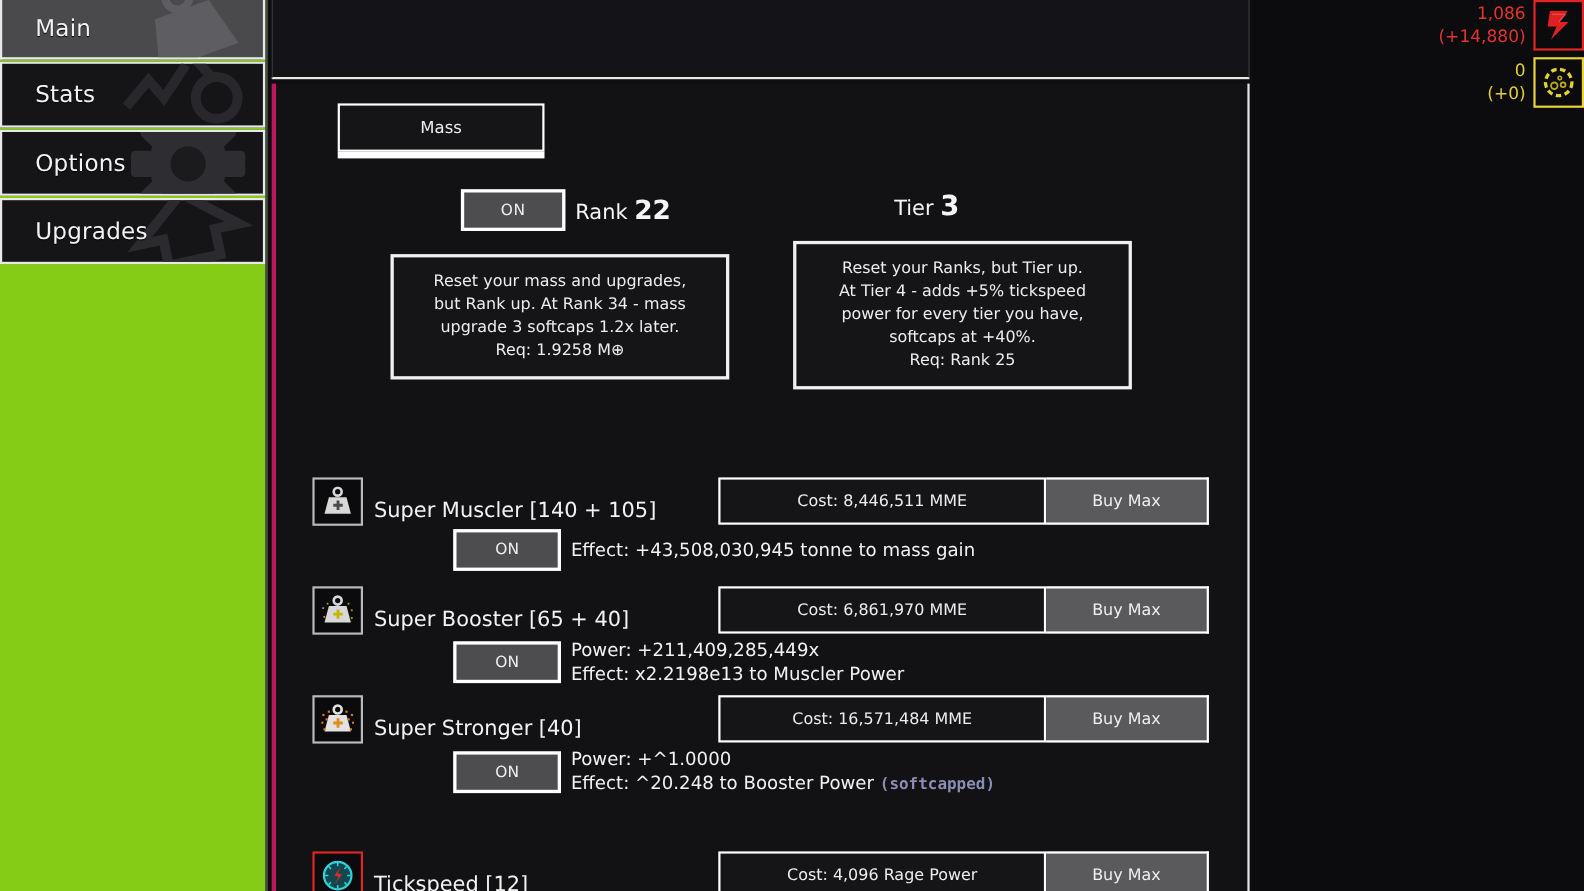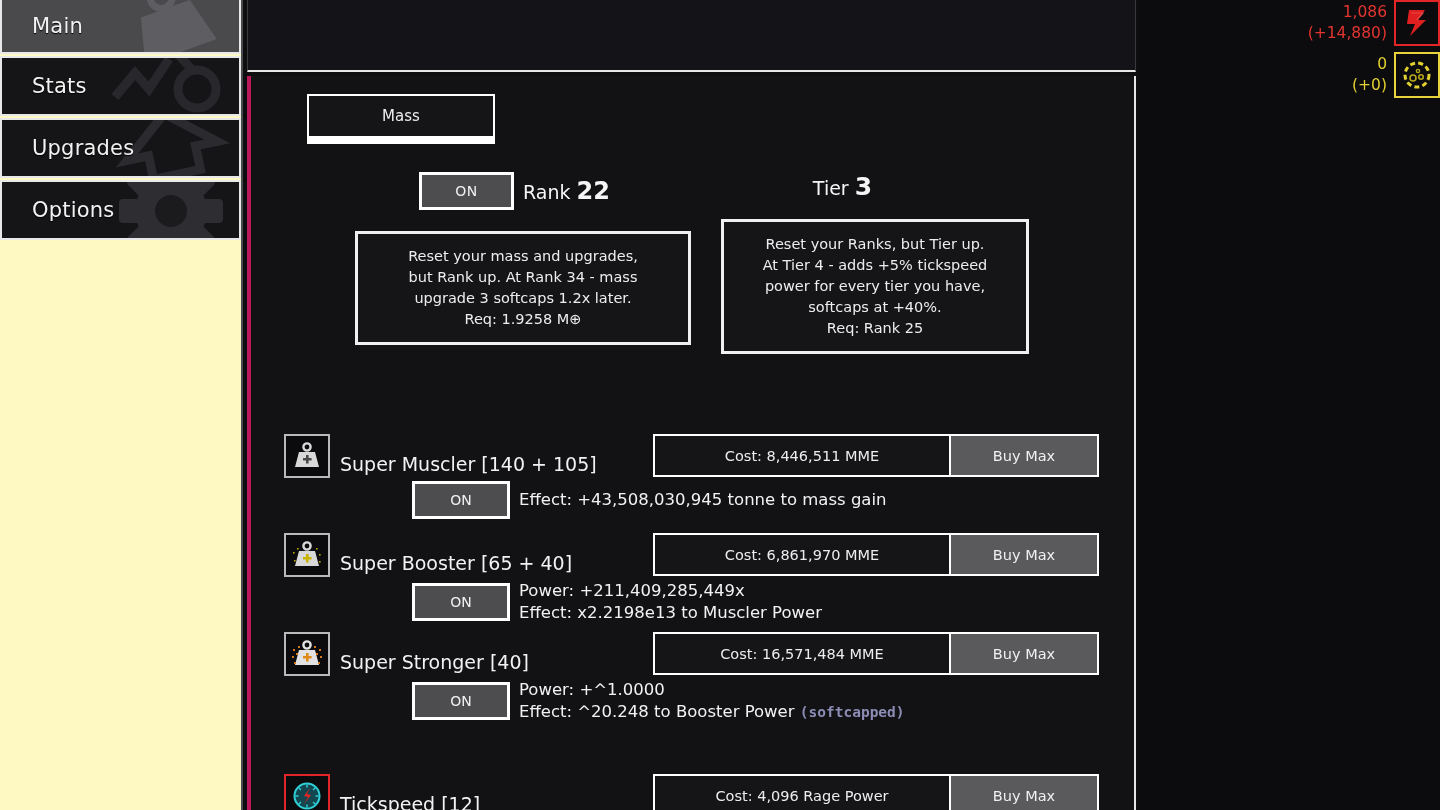--- a/index.html
+++ b/index.html
@@ -7,21 +7,21 @@
     width: 1440px; height: 810px;
     background: #0e0e10;
     font-family: "DejaVu Sans", "Liberation Sans", sans-serif;
     overflow: hidden;
   }
   #root { position: relative; width: 1440px; height: 810px; background: #0e0e10; }
 
   
   .sidebar {
     position: absolute; left: 0; top: 0; width: 243px; height: 810px;
-    background: #fef9c3;
+    background: #84cc16;
     border-right: 2px solid #4a4a4f;
   }
   .side-btn {
     position: relative;
     height: 60px; margin: 0 0 2px 0;
     background: #151518;
     border: 2px solid #e8e8e8;
     display: flex; align-items: center;
     overflow: hidden;
     cursor: pointer;
@@ -184,50 +184,50 @@
       <span class="side-deco">
         <svg width="150" height="70" viewBox="0 0 150 70">
           <g stroke="#28282c" stroke-width="9" fill="none" stroke-linejoin="miter">
             <path d="M22 48 L42 24 L56 40 L76 10"></path>
             <path d="M84 4 L100 22"></path>
             <circle cx="104" cy="40" r="19"></circle>
           </g>
         </svg>
       </span>
       <span class="side-label">Stats</span>
-    </div>
-
-    <div class="side-btn">
-      <span class="side-deco">
-        <svg width="150" height="70" viewBox="0 0 150 70">
-          <g transform="rotate(-12 78 35)">
-            <path d="M78 2 L124 40 L102 40 L102 64 L54 64 L54 40 L32 40 Z" fill="none" stroke="#2b2b2f" stroke-width="9" stroke-linejoin="miter"></path>
-          </g>
-        </svg>
-      </span>
-      <span class="side-label">Upgrades</span>
     </div>
 
     <div class="side-btn">
       <span class="side-deco">
         <svg width="150" height="70" viewBox="0 0 150 70">
           <g fill="#2e2e32" transform="translate(78,38)">
             <g>
               <rect x="-52" y="-12" width="104" height="24" rx="4"></rect>
               <rect x="-12" y="-52" width="24" height="104" rx="4"></rect>
               <rect x="-52" y="-12" width="104" height="24" rx="4" transform="rotate(45)"></rect>
               <rect x="-12" y="-52" width="24" height="104" rx="4" transform="rotate(45)"></rect>
               <circle cx="0" cy="0" r="36"></circle>
             </g>
             <circle cx="0" cy="0" r="16" fill="#1b1b1e"></circle>
           </g>
         </svg>
       </span>
       <span class="side-label">Options</span>
     </div>
+
+    <div class="side-btn">
+      <span class="side-deco">
+        <svg width="150" height="70" viewBox="0 0 150 70">
+          <g transform="rotate(-12 78 35)">
+            <path d="M78 2 L124 40 L102 40 L102 64 L54 64 L54 40 L32 40 Z" fill="none" stroke="#2b2b2f" stroke-width="9" stroke-linejoin="miter"></path>
+          </g>
+        </svg>
+      </span>
+      <span class="side-label">Upgrades</span>
+    </div>
   </div>
 
   <div class="topbar"></div>
 
   <div class="main-panel">
 
     <div class="tabrow">
       <div class="subtab">
         <span>Mass</span>
       </div>
@@ -237,21 +237,21 @@
     <div class="reset-col" style="left:104px; top:96px; width:312px;">
       <div class="rankline" style="margin-left:64px;">
         <div class="btn-on">
           <span>ON</span>
         </div>
         <div class="rank-text">
           <span>Rank</span>
           <b>22</b>
         </div>
       </div>
-      <div class="desc-box" style="margin-top:21px; width:336px; white-space:pre-line;">Reset your mass and upgrades,
+      <div class="desc-box" style="margin-top:21px; width:308px; white-space:pre-line;">Reset your mass and upgrades,
 but Rank up. At Rank 34 - mass
 upgrade 3 softcaps 1.2x later.
 Req: 1.9258 M⊕</div>
     </div>
 
     <div class="reset-col" style="left:470px; top:96px; width:243px;">
       <div class="tier-text">
         <span>Tier</span>
         <b>3</b>
       </div>

